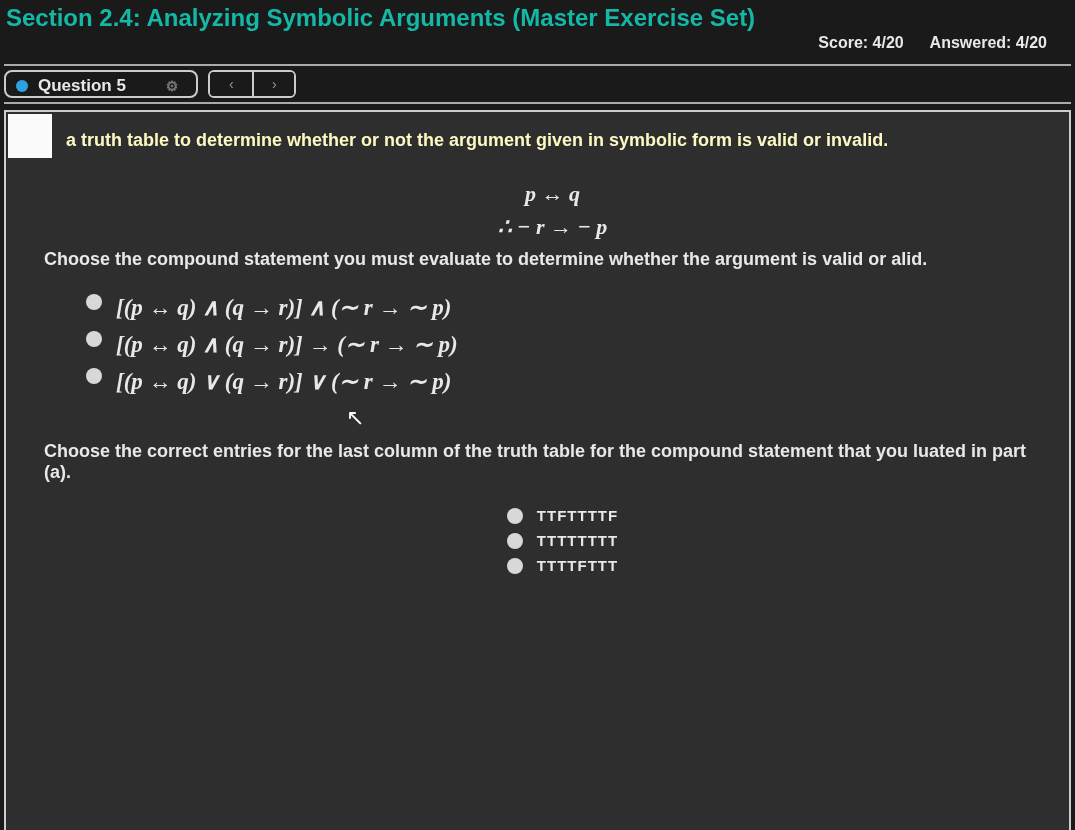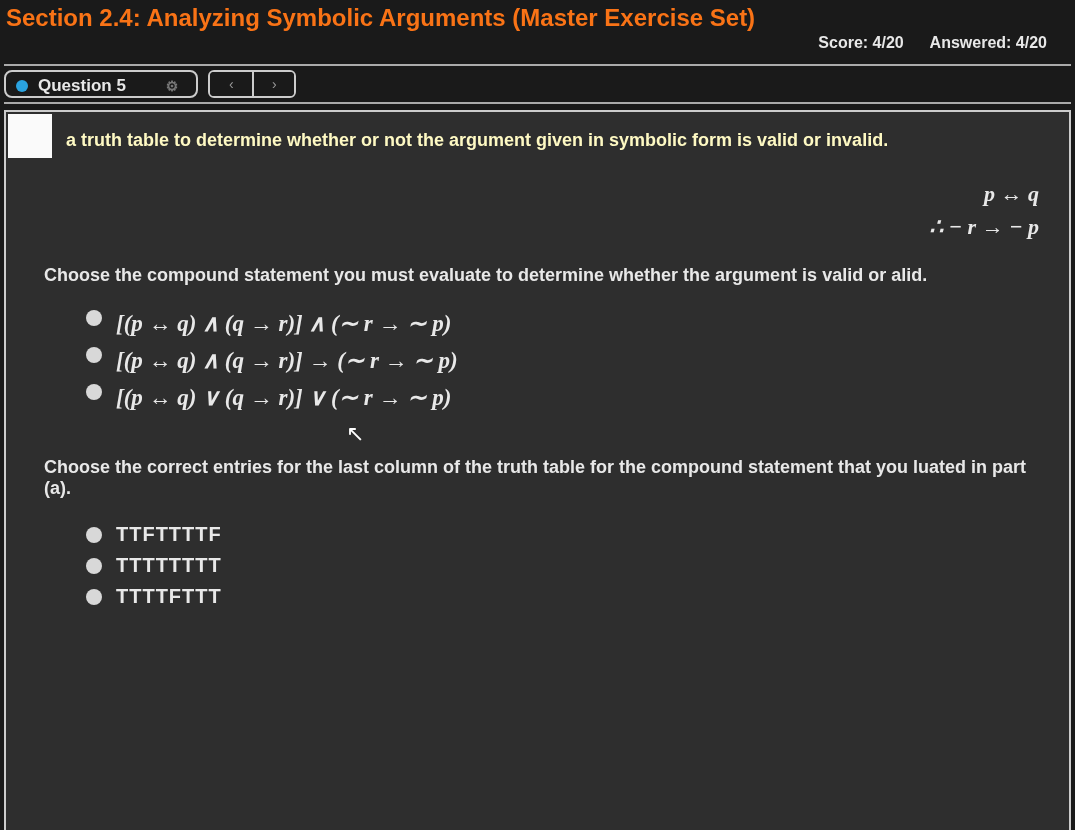--- a/index.html
+++ b/index.html
@@ -10,21 +10,21 @@
     width: 1075px;
     height: 830px;
     overflow: hidden;
   }
   .header {
     padding: 4px 6px 6px 6px;
   }
   .section-title {
     font-size: 24px;
     font-weight: bold;
-    color: #f97316;
+    color: #14b8a6;
   }
   .score-line {
     font-size: 16px;
     font-weight: bold;
     margin-top: 2px;
     text-align: right;
   }
   .score-line span { margin-right: 22px; }
 
   .nav-row {
@@ -93,27 +93,27 @@
   .content-inner {
     padding: 18px 30px 0 42px;
   }
   .prompt {
     font-size: 18px;
     font-weight: bold;
     color: #fef9c3;
     margin-bottom: 26px;
   }
   .argument {
-    text-align: right;
+    text-align: center;
     font-family: "Times New Roman", serif;
     font-style: italic;
     font-size: 22px;
     font-weight: bold;
     line-height: 1.5;
-    margin-bottom: 22px;
+    margin-bottom: 6px;
   }
   .argument .line { display:block; }
   .subprompt {
     font-size: 18px;
     font-weight: bold;
     margin-bottom: 24px;
     margin-left: -22px;
   }
   .options {
     margin-left: 20px;
@@ -139,24 +139,25 @@
     color: #fff;
   }
   .options2 {
     margin-top: 16px;
     margin-left: 20px;
   }
   .opt2 {
     display: flex;
     align-items: center;
     font-weight: bold;
-    font-size: 20px;
+    font-size: 15px;
     margin-bottom: 8px;
     letter-spacing: 1px;
     cursor: pointer;
+    justify-content: center;
   }
 </style>
 </head>
 <body>
 
 <div class="header">
   <div class="section-title">Section 2.4: Analyzing Symbolic Arguments (Master Exercise Set)</div>
   <div class="score-line">
     <span>Score: 4/20</span>
     <span>Answered: 4/20</span>

